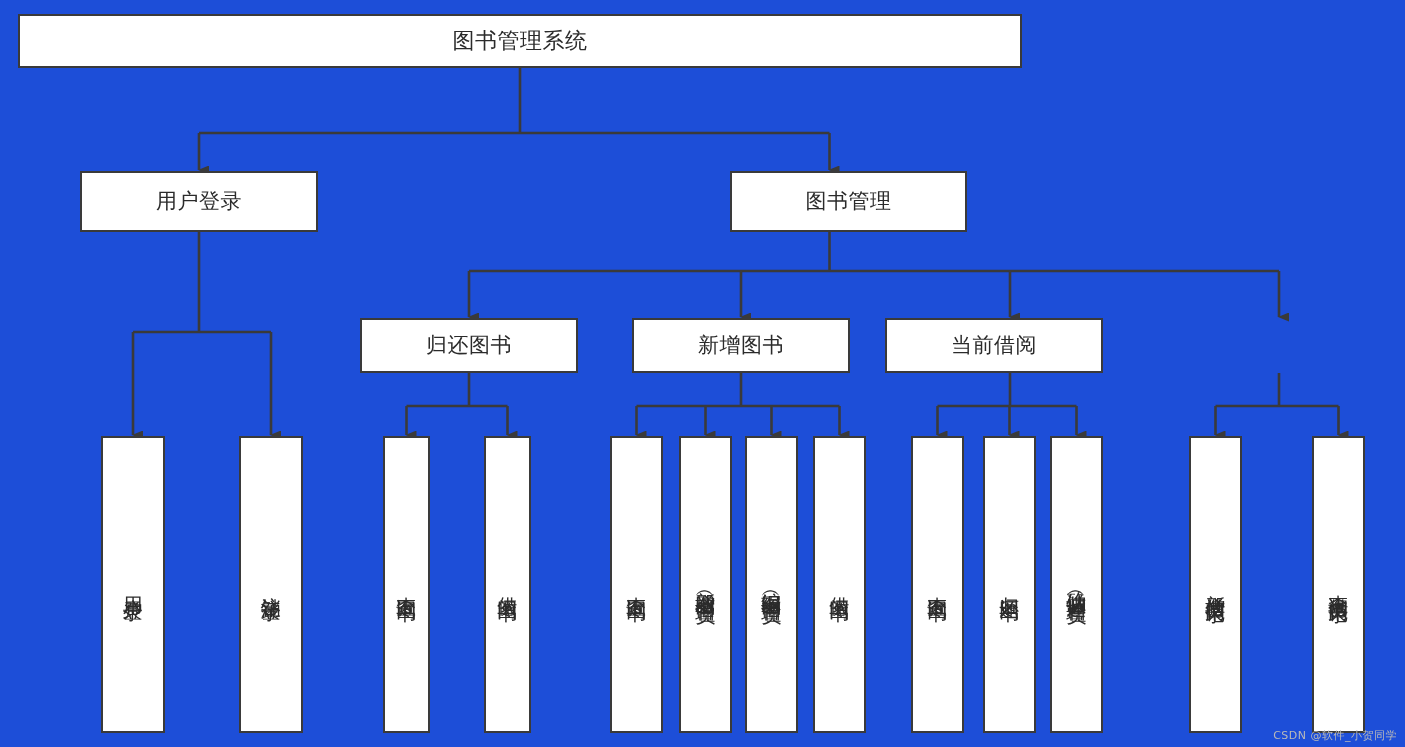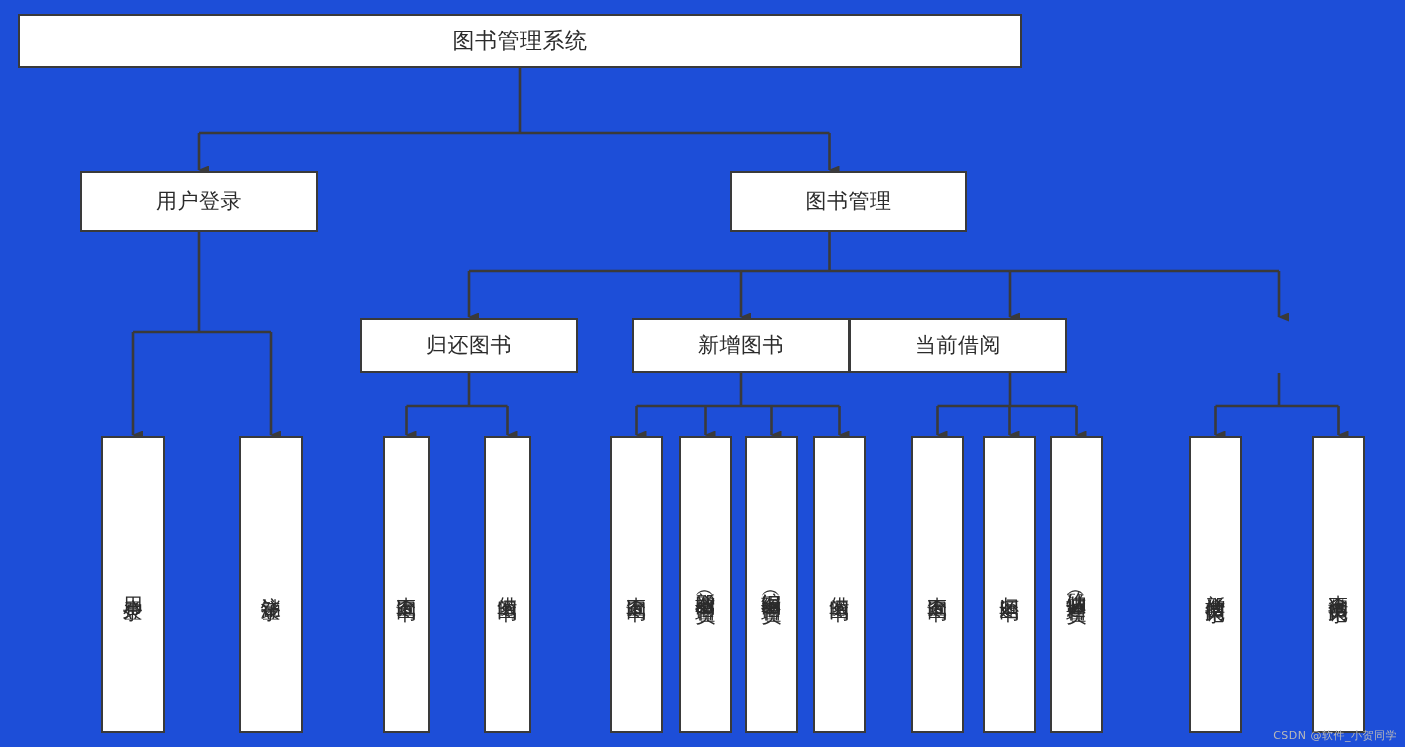--- a/index.html
+++ b/index.html
@@ -132,21 +132,21 @@
   <div class="node horiz" style="left: 730px; top: 171px; width: 237px; height: 61px;">
     <span class="label">图书管理</span>
   </div>
 
   <div class="node horiz" style="left: 360px; top: 318px; width: 218px; height: 55px;">
     <span class="label">归还图书</span>
   </div>
   <div class="node horiz" style="left: 632px; top: 318px; width: 218px; height: 55px;">
     <span class="label">新增图书</span>
   </div>
-  <div class="node horiz" style="left: 849px; top: 318px; width: 218px; height: 55px;">
+  <div class="node horiz" style="left: 885px; top: 318px; width: 218px; height: 55px;">
     <span class="label">当前借阅</span>
   </div>
 
   <div class="node vert" style="left: 101px; top: 436px; width: 64px; height: 297px;">
     <span class="label">用户登录</span>
   </div>
   <div class="node vert" style="left: 239px; top: 436px; width: 64px; height: 297px;">
     <span class="label">注销登录</span>
   </div>
 

